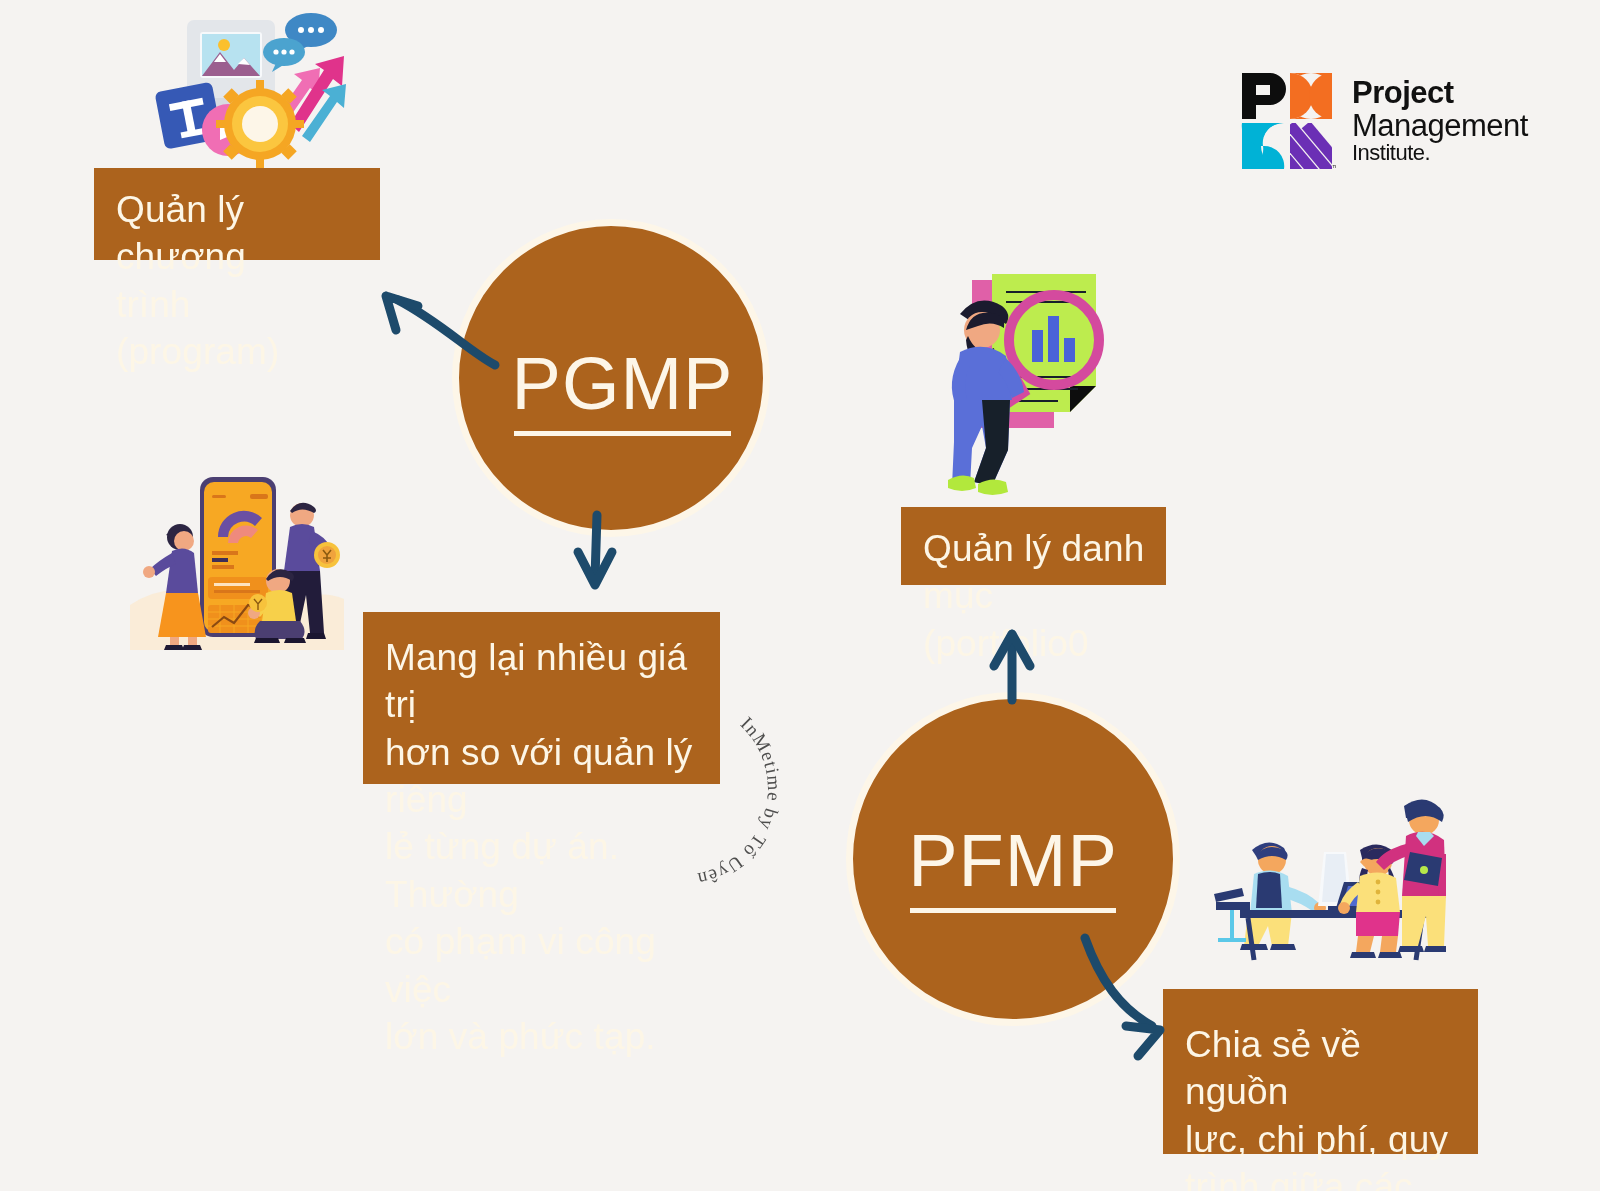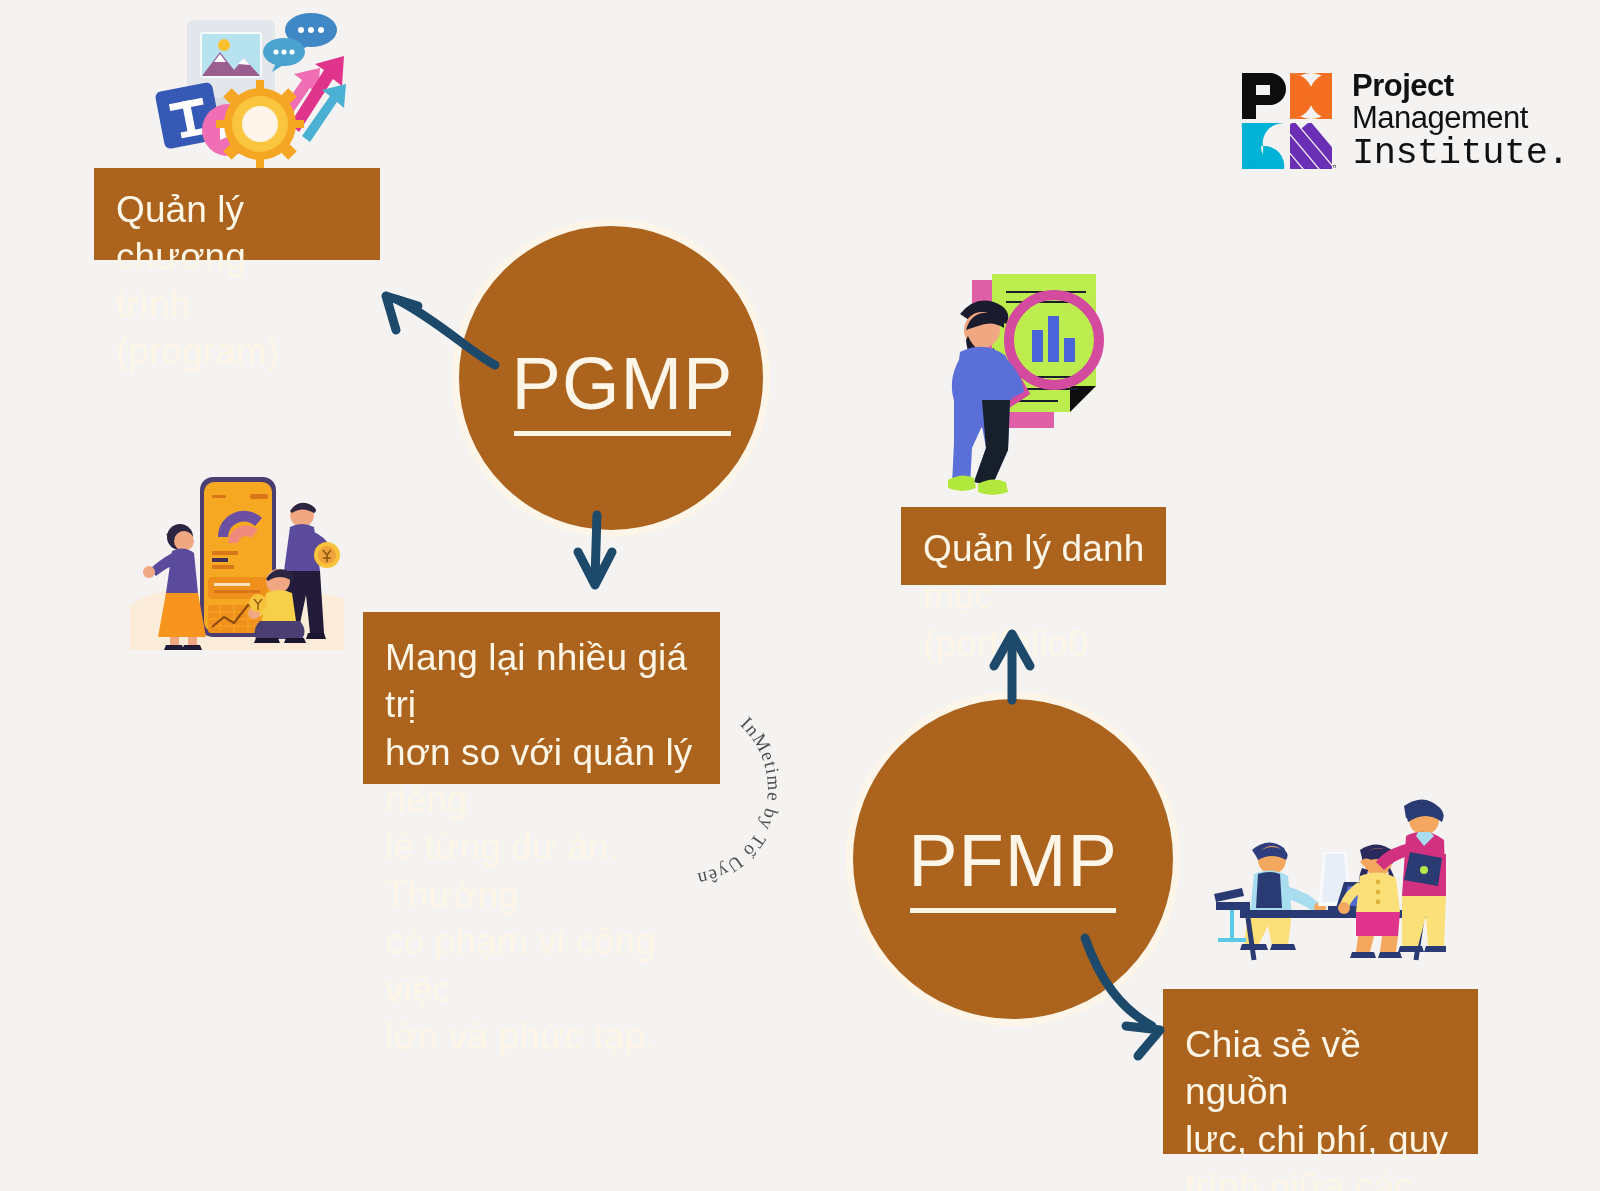--- a/index.html
+++ b/index.html
@@ -96,21 +96,21 @@
   #pmi-mark { width: 96px; height: 100px; flex: 0 0 auto; }
   #pmi-wordmark {
     display: flex;
     flex-direction: column;
     line-height: 1.04;
     color: #111111;
     font-family: "Liberation Sans", sans-serif;
   }
   .pmi-l1 { font-size: 31px; font-weight: bold; letter-spacing: -0.5px; }
   .pmi-l2 { font-size: 31px; font-weight: 400; letter-spacing: -0.5px; }
-  .pmi-l3 { font-size: 37px; font-weight: 400; letter-spacing: -0.5px; font-family: Liberation Mono, monospace; }
+  .pmi-l3 { font-size: 22px; font-weight: 400; letter-spacing: -0.5px; }
 
   
   #watermark {
     position: absolute;
     left: 618px; top: 706px;
     width: 200px; height: 200px;
     opacity: 0.82;
   }
   #watermark text {
     font-family: "Liberation Serif", serif;

